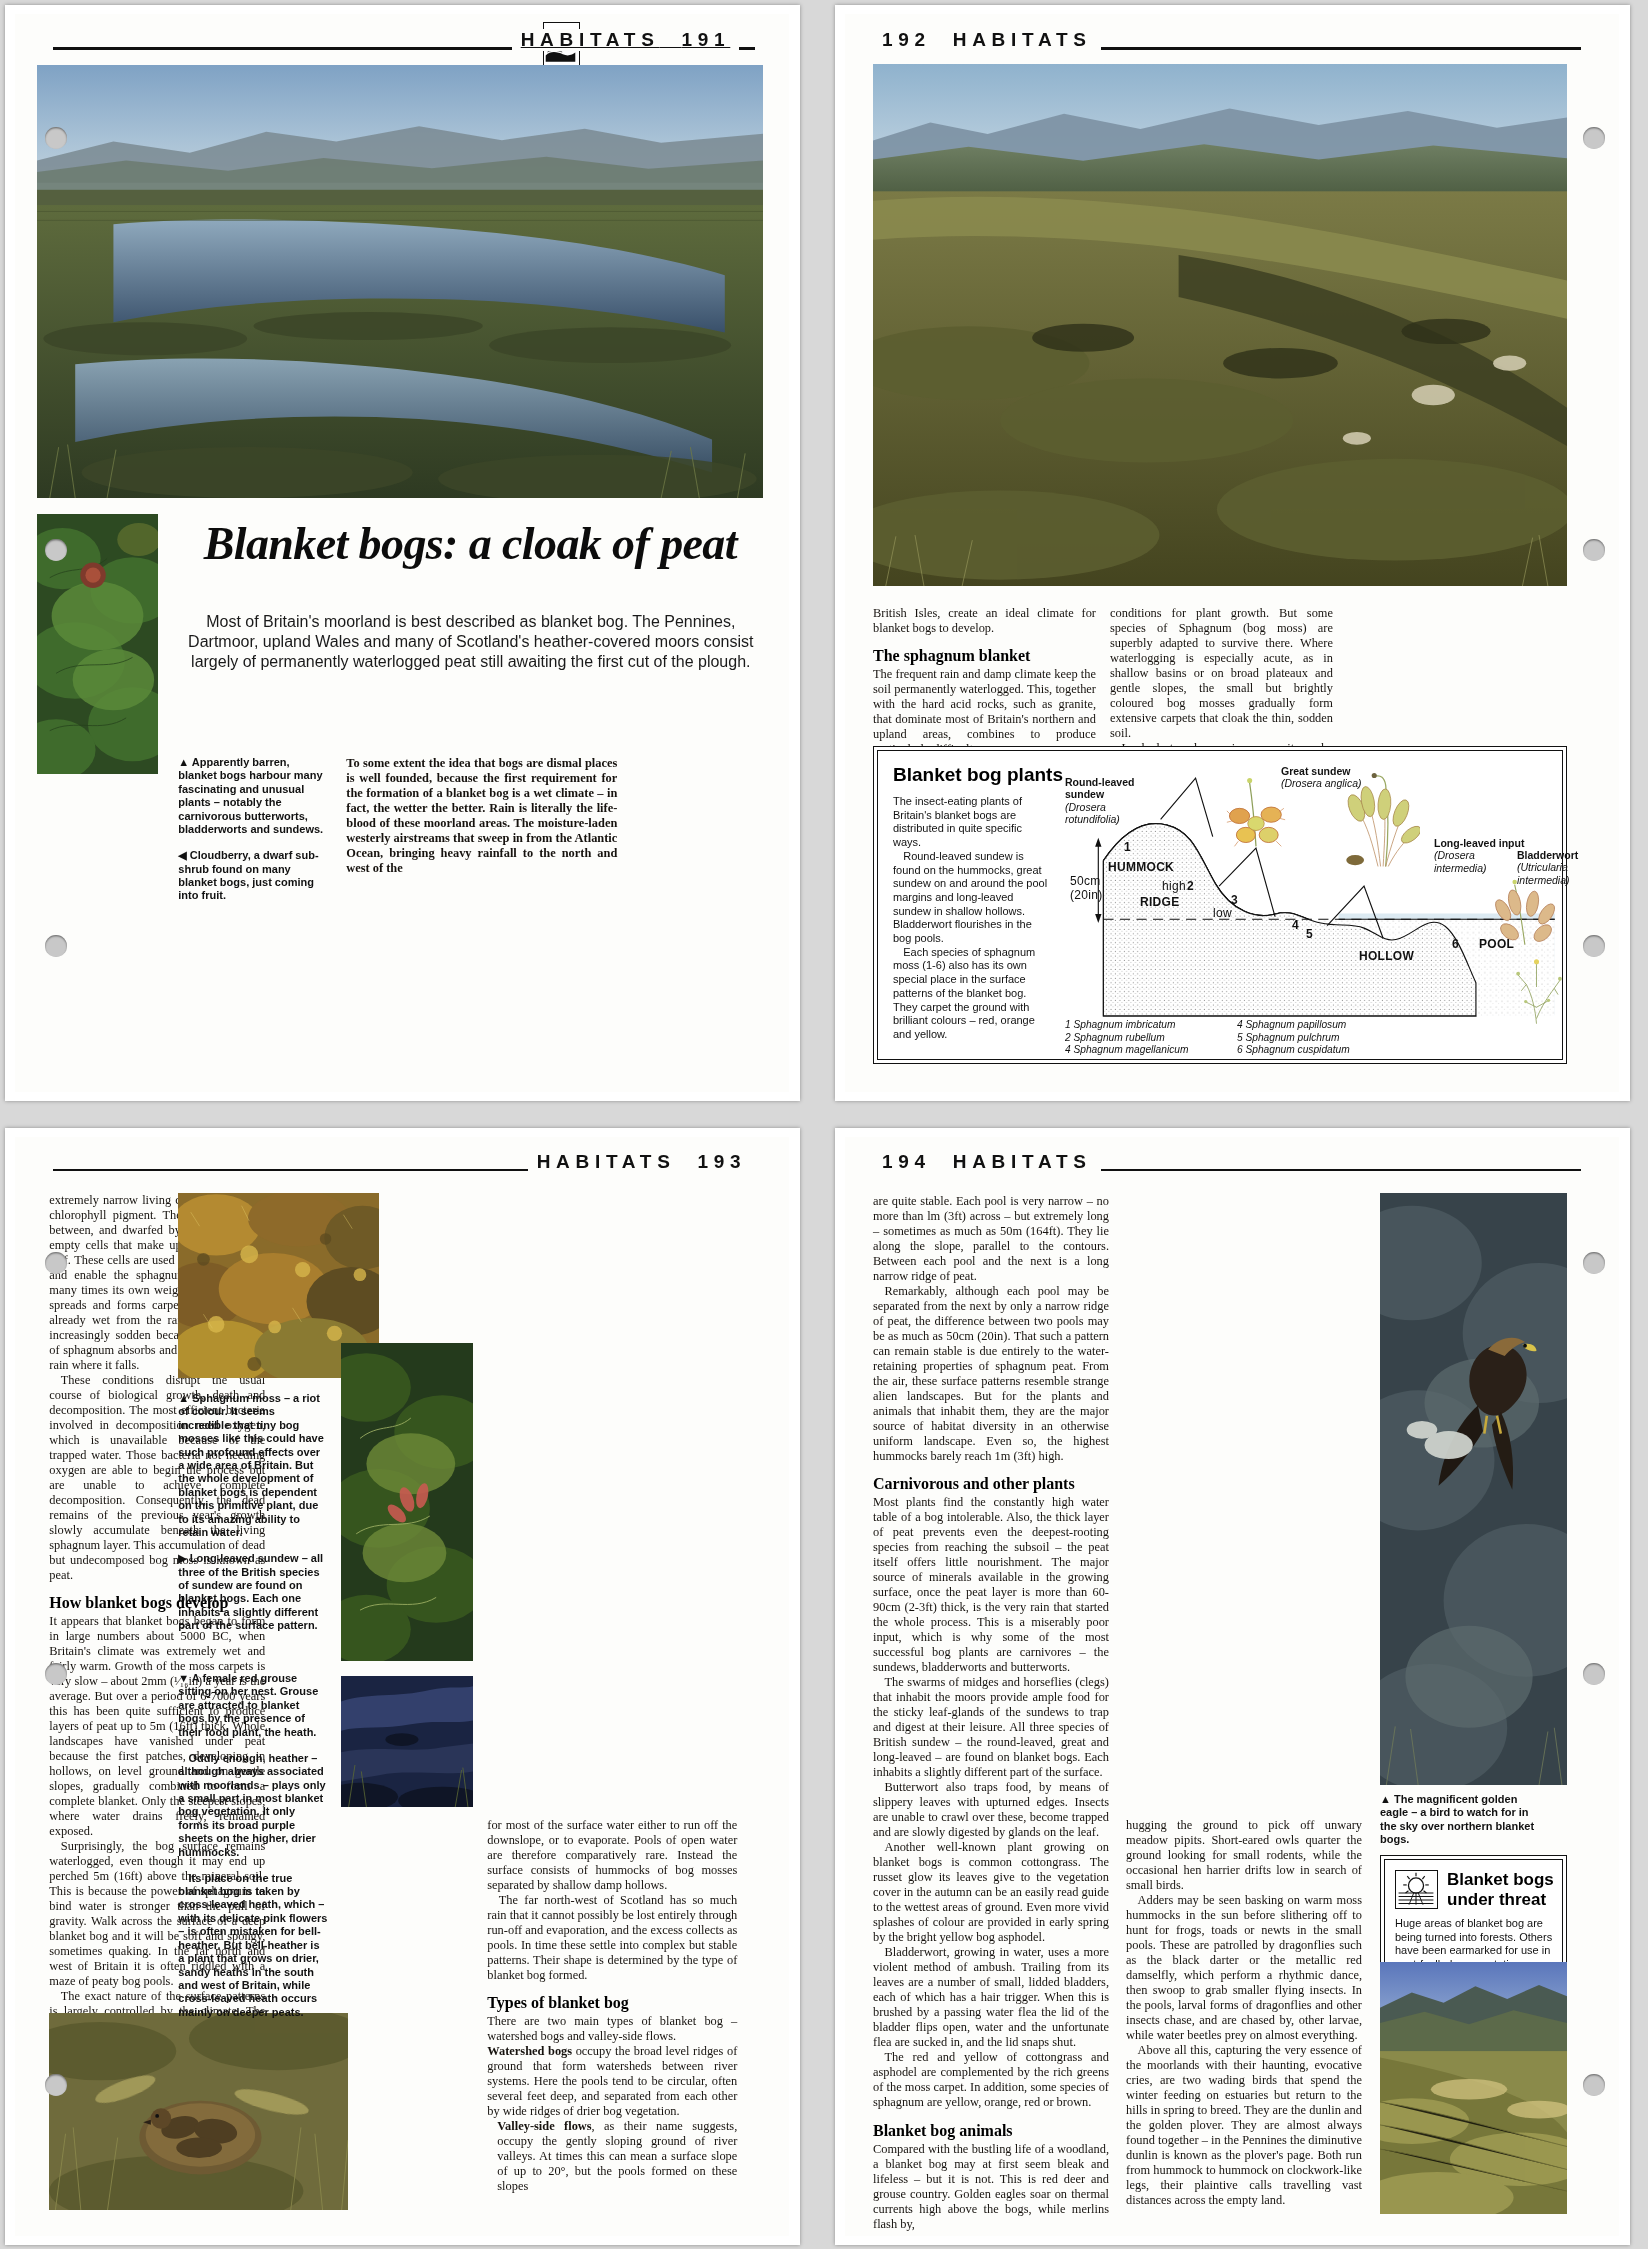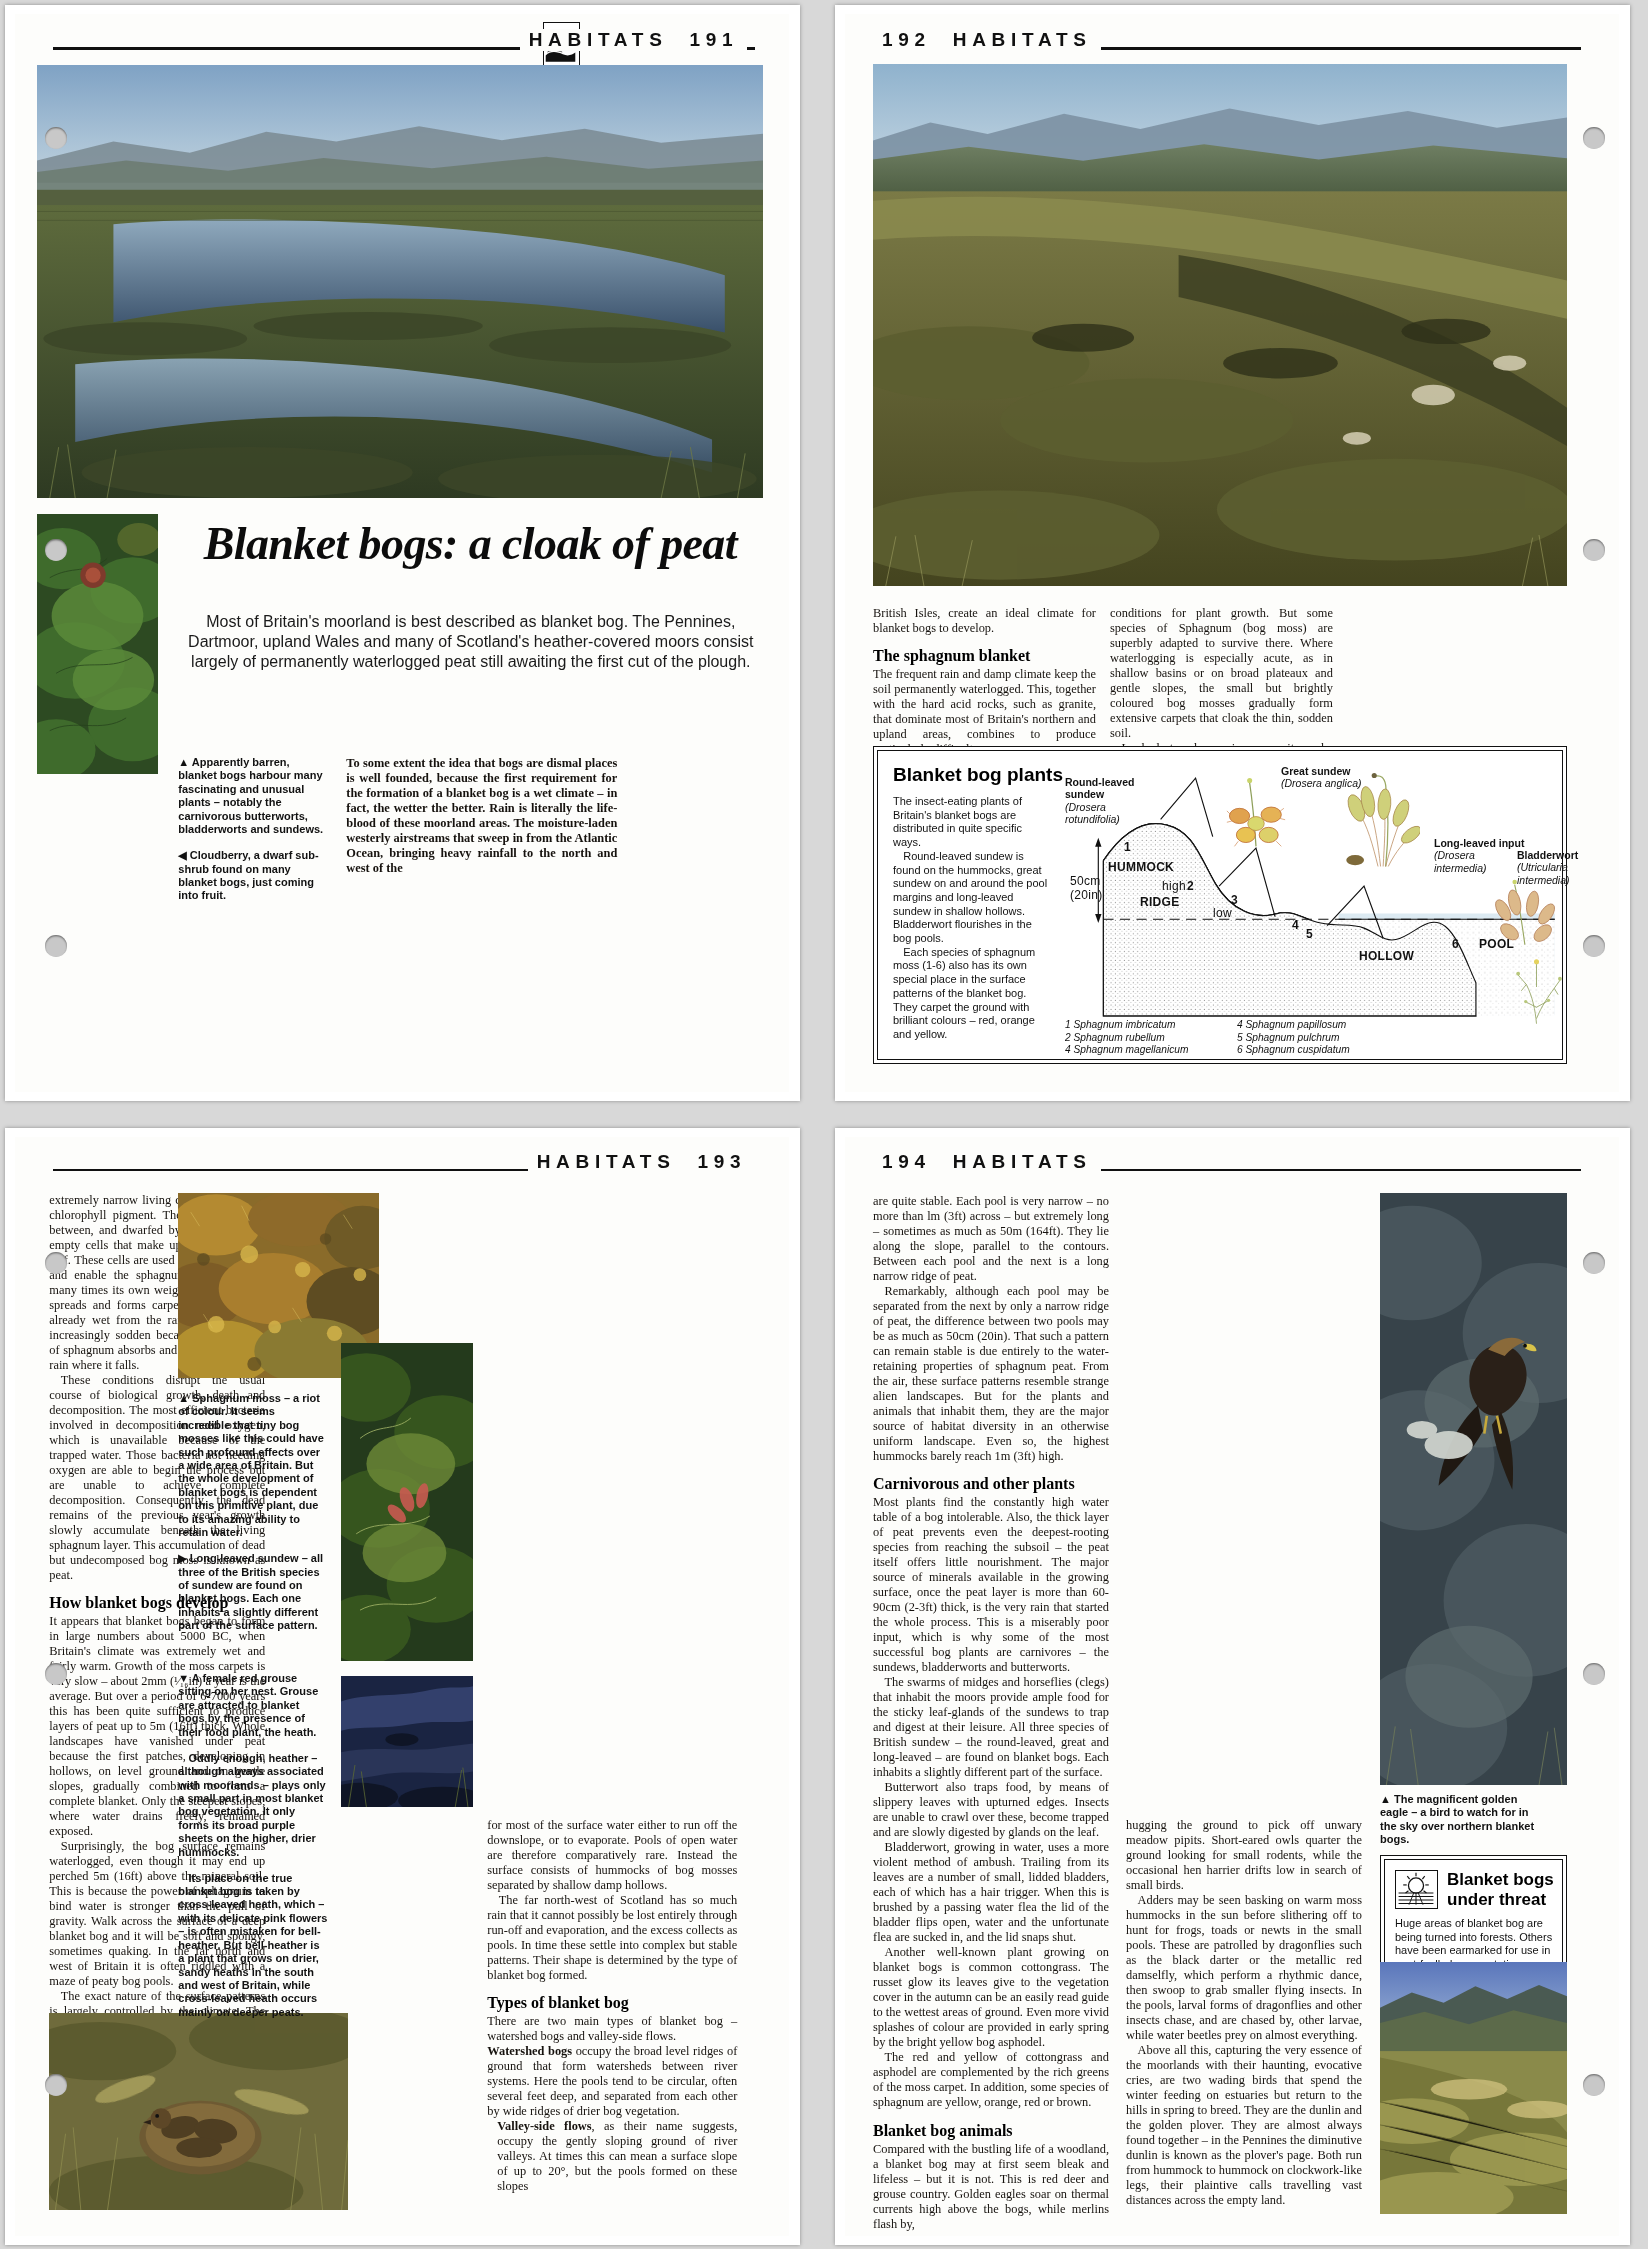--- a/index.html
+++ b/index.html
@@ -52,21 +52,21 @@
     <div class="rule"></div>
     <div class="logo" style="left:490px;">
       <svg viewBox="0 0 58 70" width="33" height="41" aria-hidden="true">
         <rect x="0" y="0" width="58" height="70" fill="#fff"></rect>
         <path d="M3 30 L16 18 L26 26 L40 12 L55 22" stroke="#111" stroke-width="2.2" fill="none"></path>
         <path d="M3 44 L22 33 L34 40 L55 31" stroke="#111" stroke-width="1.6" fill="none"></path>
         <path d="M3 56 C12 47,24 50,33 54 C42 58,50 55,55 51 L55 67 L3 67 Z" fill="#111"></path>
         <path d="M6 50 C14 45,24 47,32 50" stroke="#111" stroke-width="1.2" fill="none"></path>
       </svg>
     </div>
-    <div class="ttl" style="right:8px;">
+    <div class="ttl" style="right:16px;text-decoration:underline;">
       <span>HABITATS</span>&nbsp;&nbsp;<span>191</span>
     </div>
   </div>
 
   <div class="photo" style="left:21.6px;top:51px;width:726px;height:433px;">
     <svg viewBox="0 0 1140 680" preserveAspectRatio="none">
       <defs>
         <linearGradient id="p191sky" x1="0" y1="0" x2="0" y2="1">
           <stop offset="0" stop-color="#7fa2c4"></stop>
             <stop offset="0.55" stop-color="#a9c2d6"></stop>
@@ -567,22 +567,22 @@
     </div>
   </div>
 
   <div class="body-col" style="left:28px;top:57px;width:236px;">
     <p>are quite stable. Each pool is very narrow – no more than lm (3ft) across – but extremely long – sometimes as much as 50m (164ft). They lie along the slope, parallel to the contours. Between each pool and the next is a long narrow ridge of peat.</p>
     <p>Remarkably, although each pool may be separated from the next by only a narrow ridge of peat, the difference between two pools may be as much as 50cm (20in). That such a pattern can remain stable is due entirely to the water-retaining properties of sphagnum peat. From the air, these surface patterns resemble strange alien landscapes. But for the plants and animals that inhabit them, they are the major source of habitat diversity in an otherwise uniform landscape. Even so, the highest hummocks barely reach 1m (3ft) high.</p>
     <div class="sub">Carnivorous and other plants</div>
     <p style="text-indent:0;">Most plants find the constantly high water table of a bog intolerable. Also, the thick layer of peat prevents even the deepest-rooting species from reaching the subsoil – the peat itself offers little nourishment. The major source of minerals available in the growing surface, once the peat layer is more than 60-90cm (2-3ft) thick, is the very rain that started the whole process. This is a miserably poor input, which is why some of the most successful bog plants are carnivores – the sundews, bladderworts and butterworts.</p>
     <p>The swarms of midges and horseflies (clegs) that inhabit the moors provide ample food for the sticky leaf-glands of the sundews to trap and digest at their leisure. All three species of British sundew – the round-leaved, great and long-leaved – are found on blanket bogs. Each inhabits a slightly different part of the surface.</p>
     <p>Butterwort also traps food, by means of slippery leaves with upturned edges. Insects are unable to crawl over these, become trapped and are slowly digested by glands on the leaf.</p>
+    <p>Another well-known plant growing on blanket bogs is common cottongrass. The russet glow its leaves give to the vegetation cover in the autumn can be an easily read guide to the wettest areas of ground. Even more vivid splashes of colour are provided in early spring by the bright yellow bog asphodel.</p>
     <p>Bladderwort, growing in water, uses a more violent method of ambush. Trailing from its leaves are a number of small, lidded bladders, each of which has a hair trigger. When this is brushed by a passing water flea the lid of the bladder flips open, water and the unfortunate flea are sucked in, and the lid snaps shut.</p>
-    <p>Another well-known plant growing on blanket bogs is common cottongrass. The russet glow its leaves give to the vegetation cover in the autumn can be an easily read guide to the wettest areas of ground. Even more vivid splashes of colour are provided in early spring by the bright yellow bog asphodel.</p>
     <p>The red and yellow of cottongrass and asphodel are complemented by the rich greens of the moss carpet. In addition, some species of sphagnum are yellow, orange, red or brown.</p>
     <div class="sub">Blanket bog animals</div>
     <p style="text-indent:0;">Compared with the bustling life of a woodland, a blanket bog may at first seem bleak and lifeless – but it is not. This is red deer and grouse country. Golden eagles soar on thermal currents high above the bogs, while merlins flash by,</p>
   </div>
 
   <div class="body-col" style="left:281px;top:681px;width:236px;">
     <p>hugging the ground to pick off unwary meadow pipits. Short-eared owls quarter the ground looking for small rodents, while the occasional hen harrier drifts low in search of small birds.</p>
     <p>Adders may be seen basking on warm moss hummocks in the sun before slithering off to hunt for frogs, toads or newts in the small pools. These are patrolled by dragonflies such as the black darter or the metallic red damselfly, which perform a rhythmic dance, then swoop to grab smaller flying insects. In the pools, larval forms of dragonflies and other insects chase, and are chased by, other larvae, while water beetles prey on almost everything.</p>
     <p>Above all this, capturing the very essence of the moorlands with their haunting, evocative cries, are two wading birds that spend the winter feeding on estuaries but return to the hills in spring to breed. They are the dunlin and the golden plover. They are almost always found together – in the Pennines the diminutive dunlin is known as the plover's page. Both run from hummock to hummock on clockwork-like legs, their plaintive calls travelling vast distances across the empty land.</p>
   </div>

